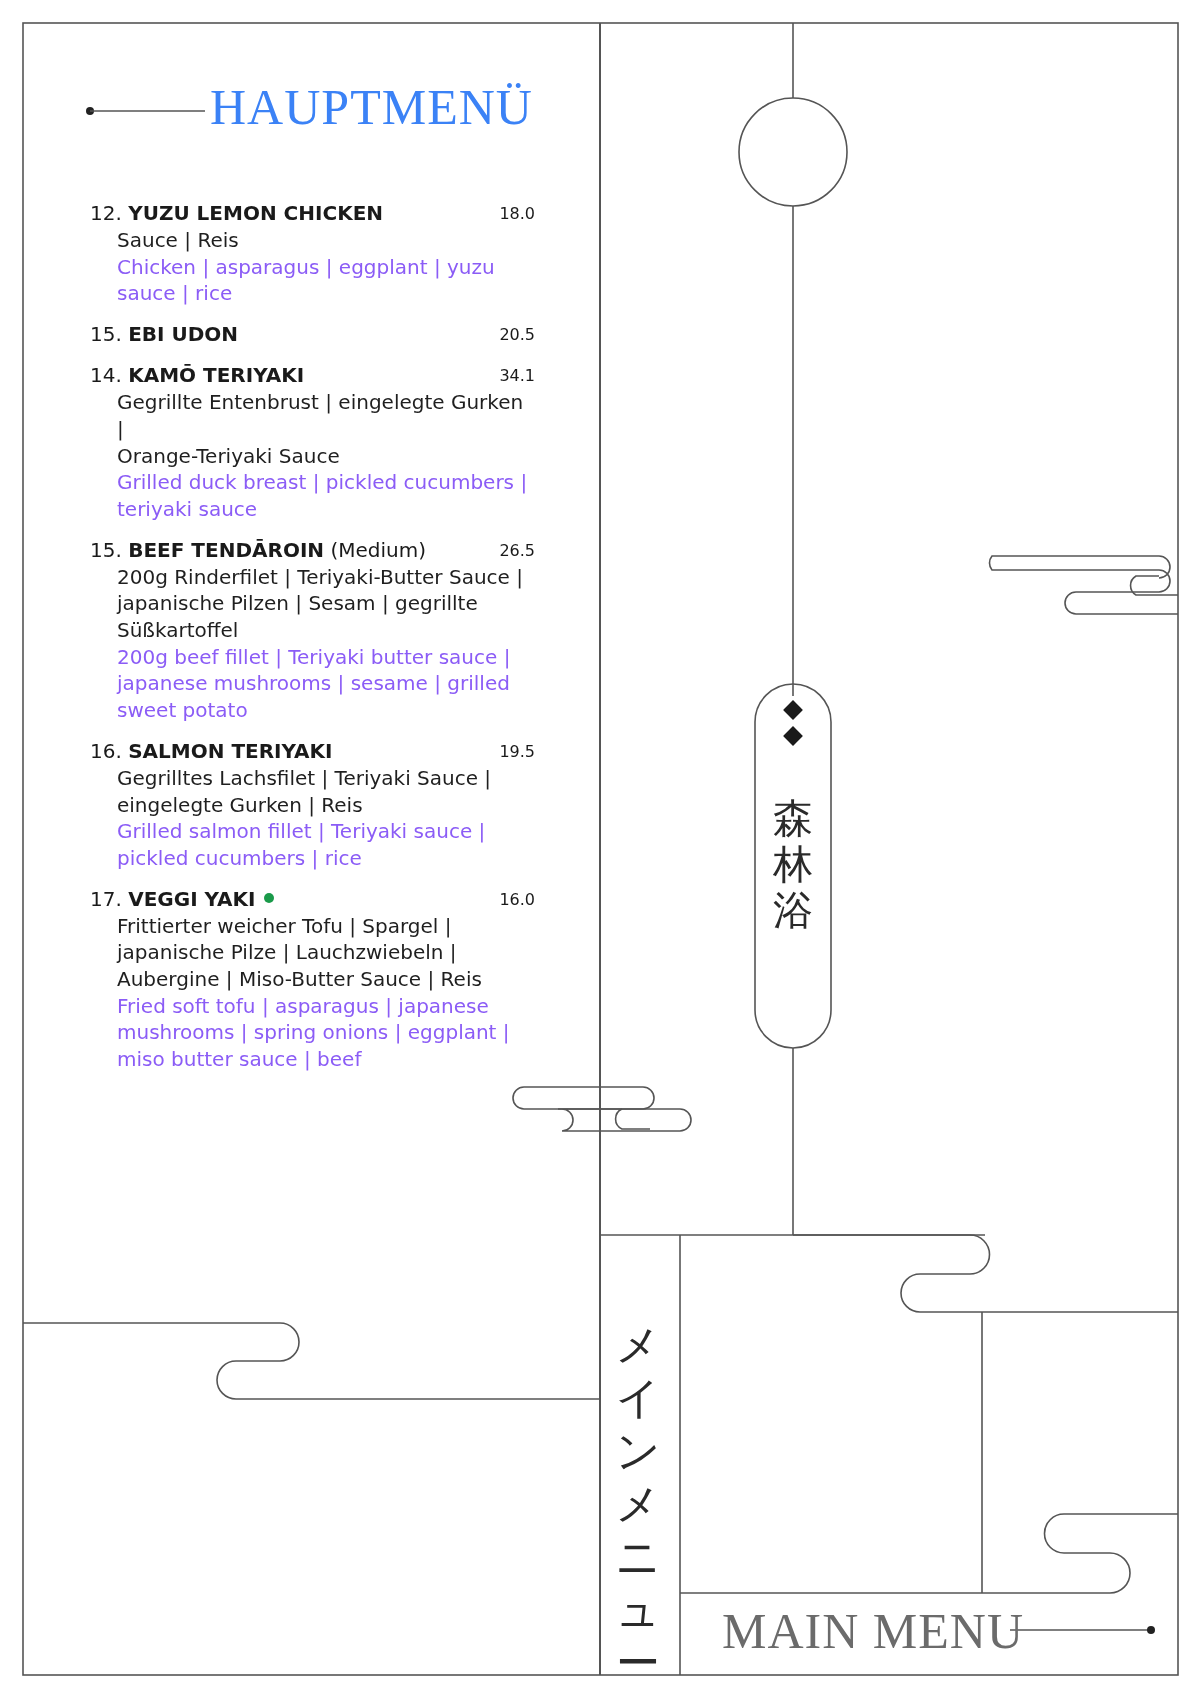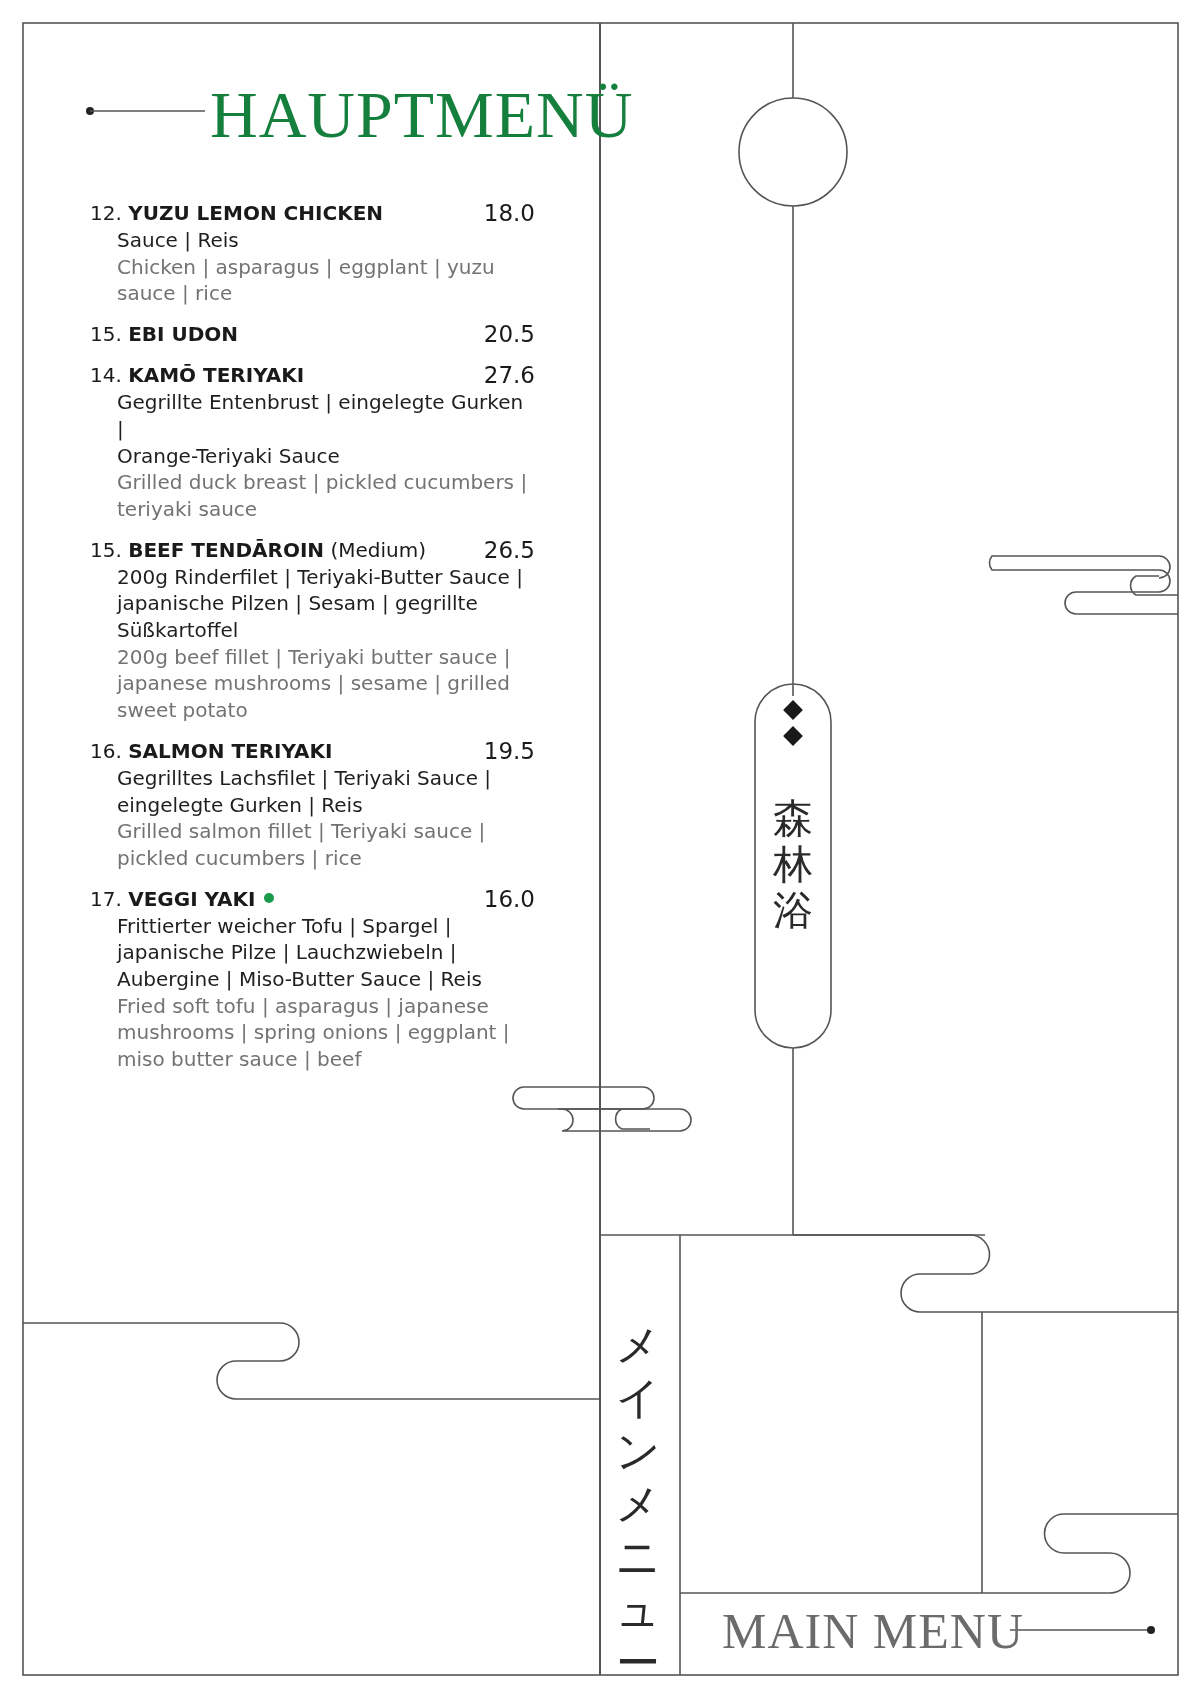--- a/index.html
+++ b/index.html
@@ -1,35 +1,35 @@
 <!DOCTYPE html>
 <html><head>
 <meta charset="utf-8">
 <style>
   html, body { margin: 0; padding: 0; background: #ffffff; }
   body { width: 1200px; height: 1697px; position: relative; overflow: hidden;
          font-family: "DejaVu Sans", "Liberation Sans", sans-serif; color: #1a1a1a; }
   #deco { position: absolute; left: 0; top: 0; width: 1200px; height: 1697px; }
   .title-de { position: absolute; left: 210px; top: 82px; font-family: "Liberation Serif", "DejaVu Serif", serif;
-              font-size: 66px; letter-spacing: 1px; color: #15803d; line-height: 1; white-space: nowrap; }
+              font-size: 50px; letter-spacing: 1px; color: #3b82f6; line-height: 1; white-space: nowrap; }
   .title-en { position: absolute; left: 694px; top: 1606px; font-family: "Liberation Serif", "DejaVu Serif", serif;
               font-size: 50px; letter-spacing: 1px; color: #6b6b6b; line-height: 1; white-space: nowrap; margin-left: 28px; }
   .menu { position: absolute; left: 90px; top: 200px; width: 445px; }
   .item { margin-bottom: 14px; }
   .item-head { display: flex; justify-content: space-between; font-size: 20px; line-height: 27px; text-align: center; }
   .item-head .left { white-space: nowrap; }
   .num { font-weight: normal; }
   .name { font-weight: bold; }
   .note { font-weight: normal; }
   .veg-dot { display: inline-block; width: 10px; height: 10px; border-radius: 50%; background: #1a9a4a;
              margin-left: 8px; vertical-align: 3px; }
-  .price { font-size: 23px; }
+  .price { font-size: 16px; }
   .desc { padding-left: 27px; font-size: 20px; line-height: 26.7px; }
   .de { color: #1f1f1f; }
-  .en { color: #737373; }
+  .en { color: #8b5cf6; }
   .kanji-v { position: absolute; left: 771px; top: 795px; width: 44px; font-size: 40px; line-height: 46px;
              text-align: center; color: #2a2a2a; font-family: "DejaVu Sans", sans-serif; }
   .kata-v { position: absolute; left: 614px; top: 1318px; width: 48px; font-size: 44px; line-height: 53px;
             text-align: center; color: #2a2a2a; font-family: "DejaVu Sans", sans-serif; }
 </style>
 </head>
 <body>
 
 <svg id="deco" viewBox="0 0 1200 1697" xmlns="http://www.w3.org/2000/svg" fill="none" stroke="#555" stroke-width="1.6">
 
@@ -84,21 +84,21 @@
     </div>
     <div class="item">
       <div class="item-head">
         <span class="left"><span class="num">15.</span> <span class="name">EBI UDON</span><span class="note"></span></span>
         <span class="price">20.5</span>
       </div>
     </div>
     <div class="item">
       <div class="item-head">
         <span class="left"><span class="num">14.</span> <span class="name">KAMŌ TERIYAKI</span><span class="note"></span></span>
-        <span class="price">27.6</span>
+        <span class="price">34.1</span>
       </div>
       <div class="desc">
         <div class="de">Gegrillte Entenbrust | eingelegte Gurken |</div>
         <div class="de">Orange-Teriyaki Sauce</div>
         <div class="en">Grilled duck breast | pickled cucumbers |</div>
         <div class="en">teriyaki sauce</div>
       </div>
     </div>
     <div class="item">
       <div class="item-head">

